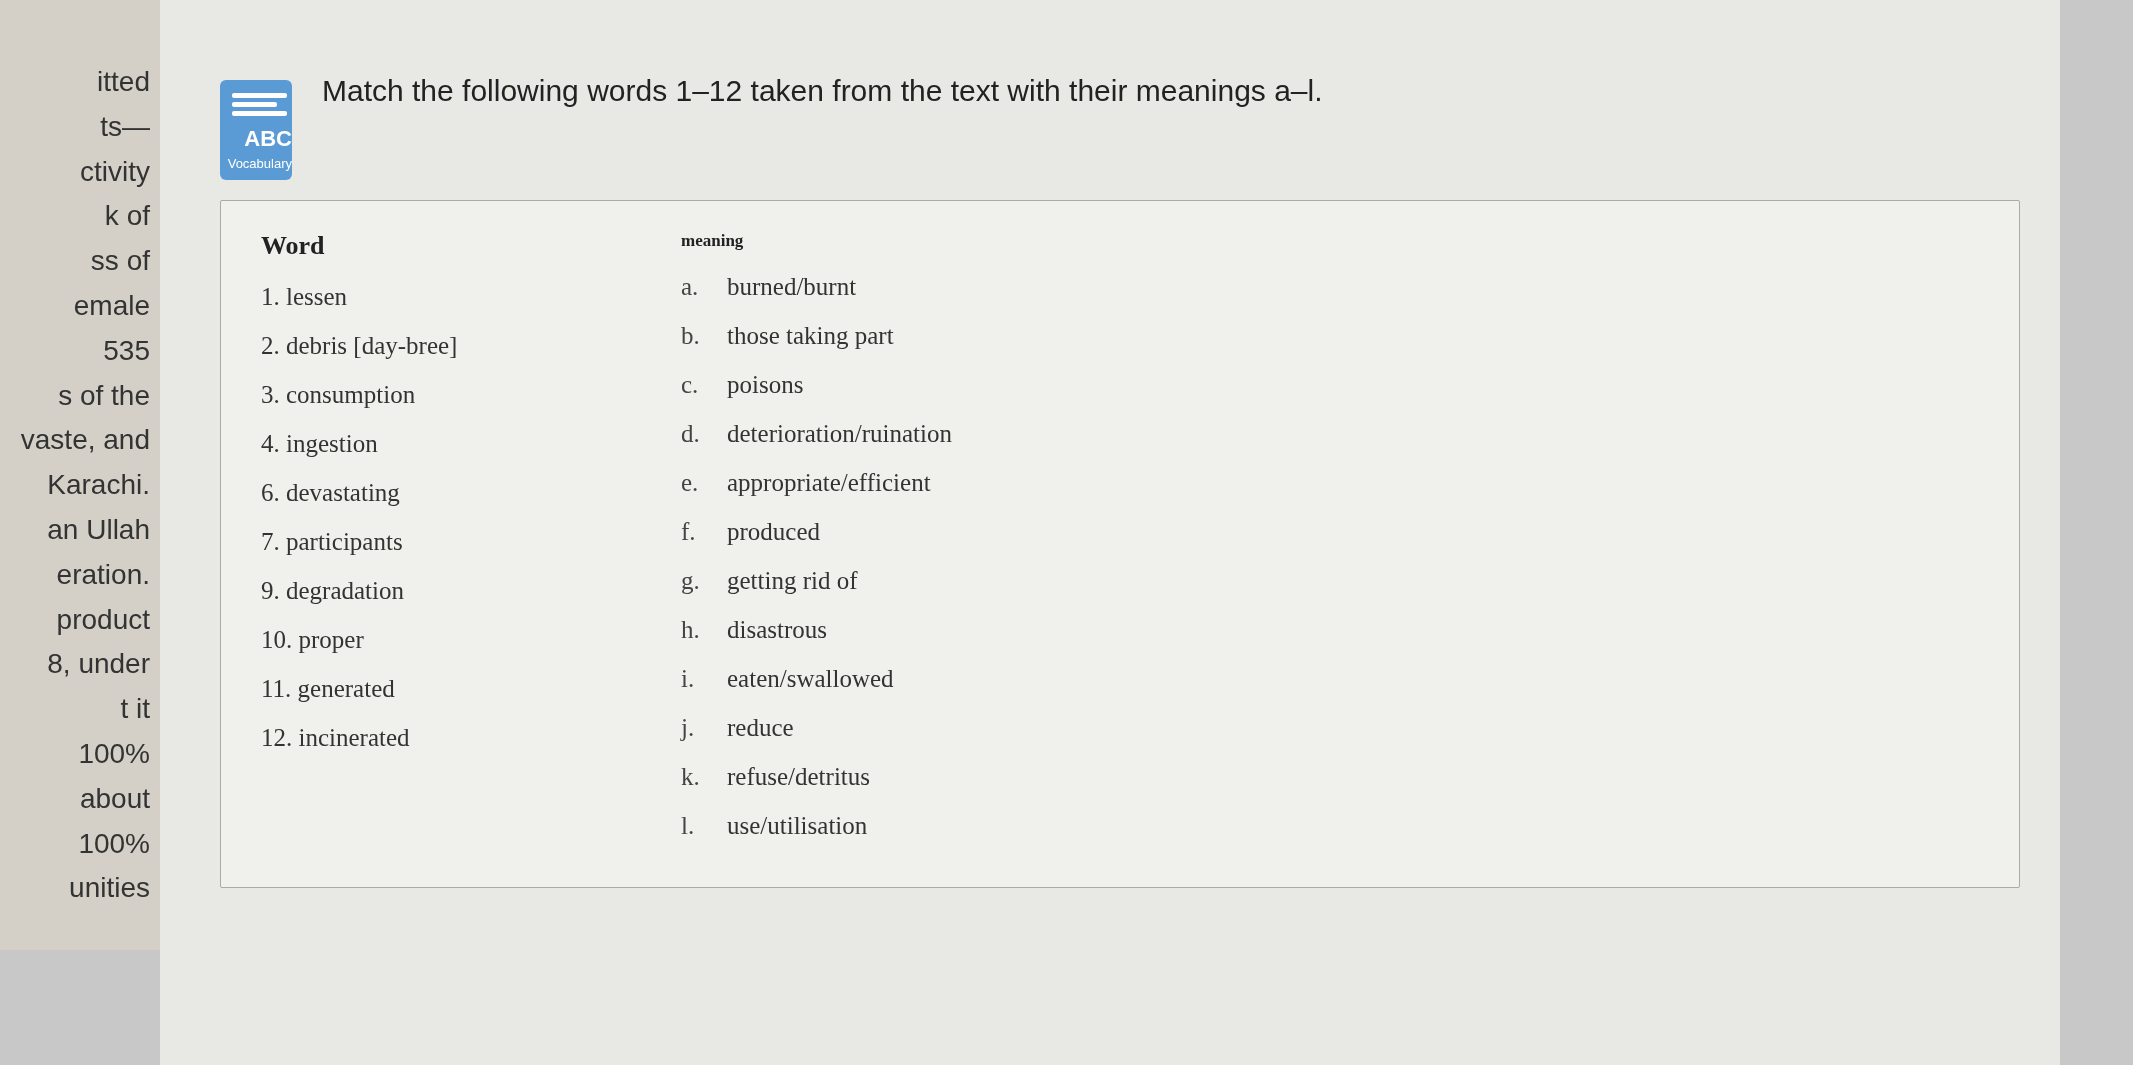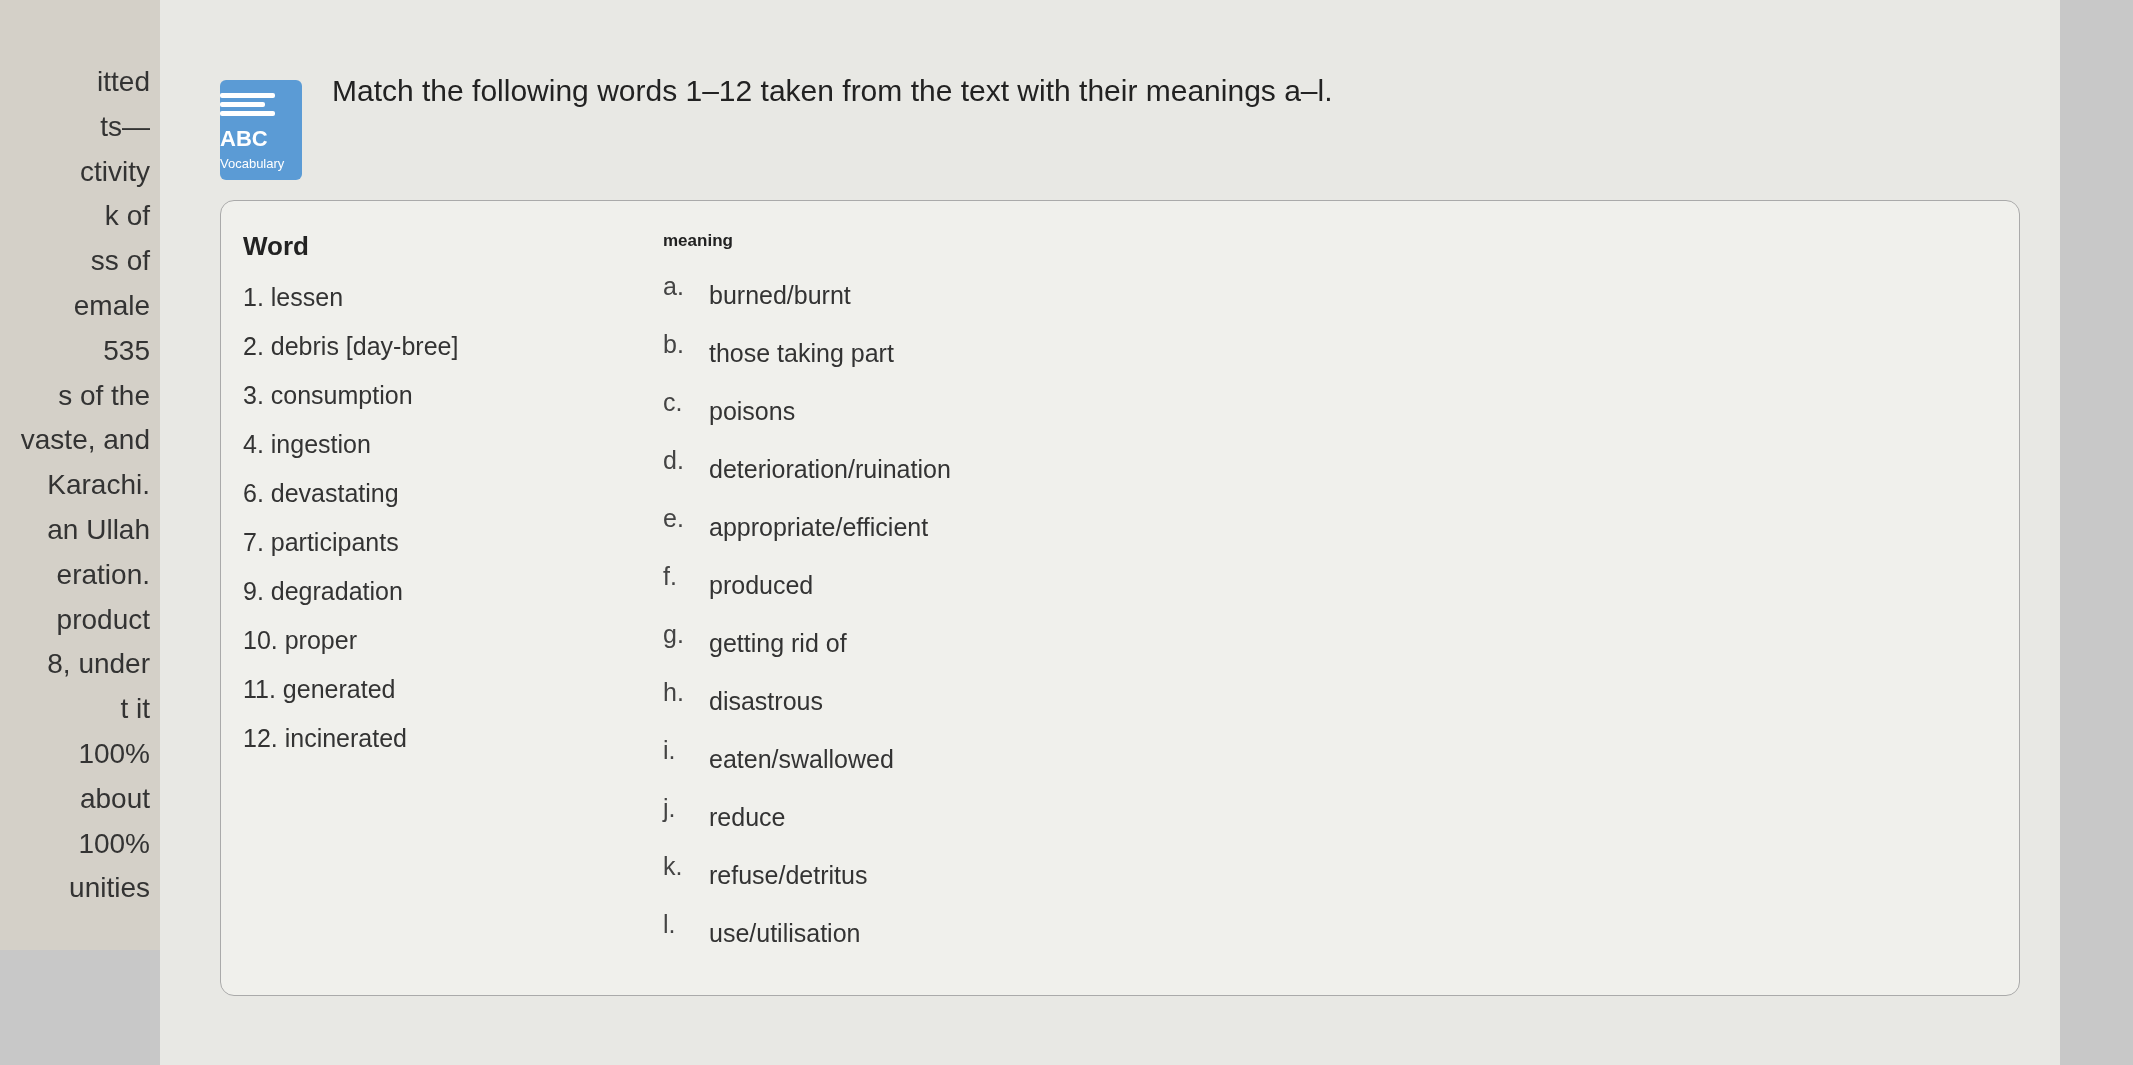--- a/index.html
+++ b/index.html
@@ -48,27 +48,27 @@
     
     .instructions-area {
       display: flex;
       flex-direction: row;
       align-items: flex-start;
       margin-bottom: 20px;
       margin-top: 40px;
     }
 
     .vocabulary-icon {
-      width: 82px;
+      width: 72px;
       height: 100px;
       background: #5b9bd5;
       border-radius: 6px;
       display: flex;
       flex-direction: column;
-      align-items: flex-start;
+      align-items: flex-end;
       justify-content: center;
       margin-right: 30px;
       margin-top: 10px;
       flex-shrink: 0;
     }
 
     .vocabulary-icon .lines {
       width: 60px;
     }
 
@@ -103,24 +103,25 @@
     .instructions-text p {
       font-size: 30px;
       color: #222;
       line-height: 1.4;
       margin-bottom: 6px;
     }
 
     
     .content-box {
       border: 1.5px solid #aaa;
-      border-radius: 14px;
+      border-radius: 2px;
       background: #f0f0ec;
-      padding: 30px 22px;
+      padding: 30px 40px;
       margin-top: 10px;
+      font-family: Liberation Serif, serif;
     }
 
     .content-inner {
       display: flex;
       flex-direction: row;
       gap: 0;
     }
 
     
     .words-column {
@@ -165,21 +166,20 @@
       gap: 16px;
     }
 
     .meaning-letter {
       min-width: 30px;
       color: #444;
     }
 
     .meaning-text {
       color: #333;
-      margin-top: 9px;
     }
   </style>
 </head>
 <body>
 
 <div class="left-margin">
   <div class="partial-text">itted</div>
   <div class="partial-text">ts—</div>
   <div class="partial-text">ctivity</div>
   <div class="partial-text">k of</div>

